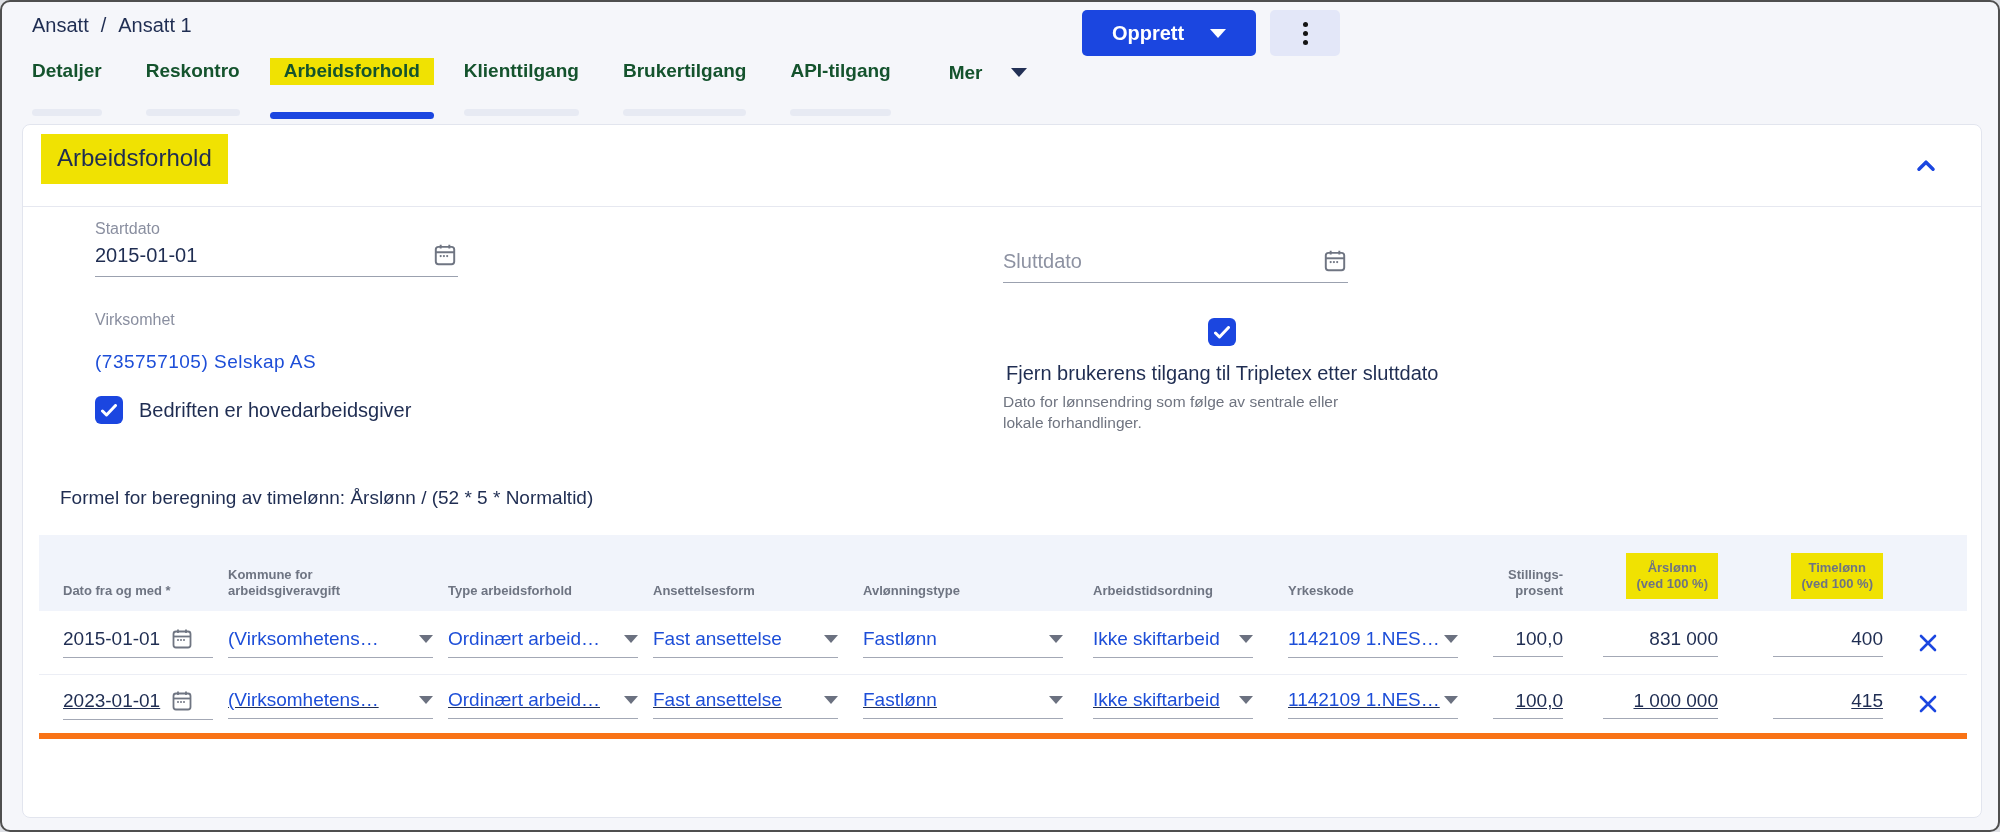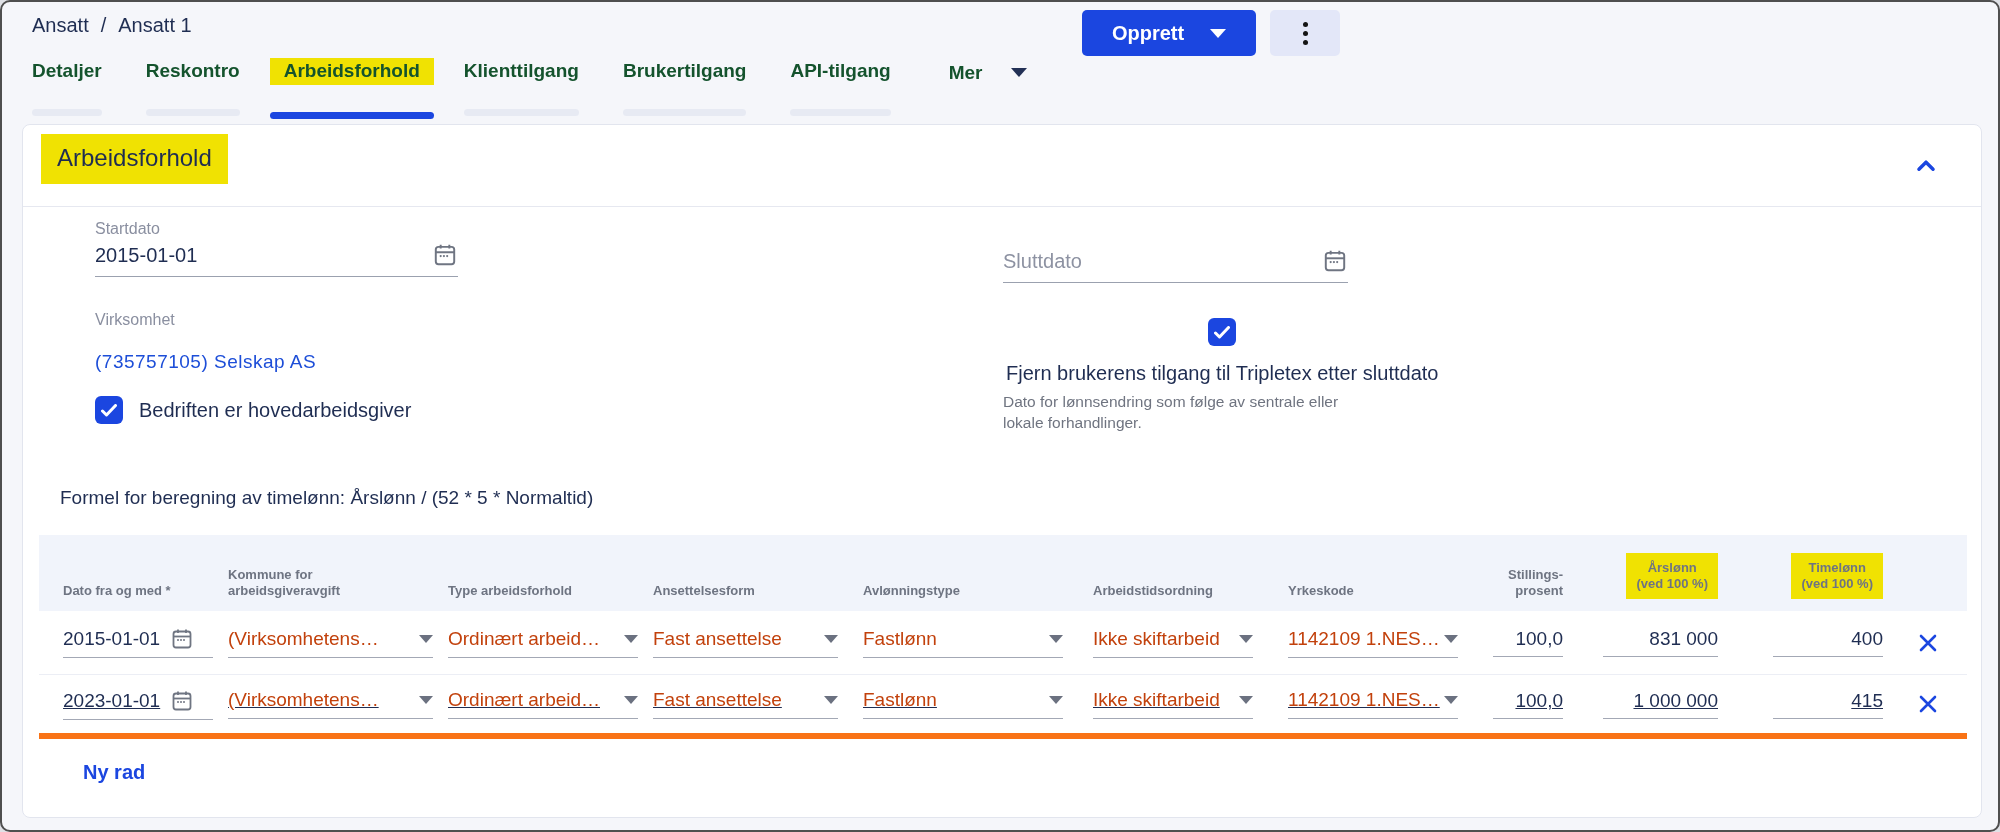--- a/index.html
+++ b/index.html
@@ -64,21 +64,21 @@
   .c5{width:200px;margin-right:30px;}
   .c6{width:160px;margin-right:35px;}
   .c7{width:170px;margin-right:35px;}
   .c8{width:70px;margin-right:40px;text-align:right;}
   .c9{width:115px;margin-right:55px;text-align:right;}
   .c10{width:110px;margin-right:20px;text-align:right;}
   .c11{width:40px;display:flex;justify-content:flex-end;}
   .hl-th{display:inline-block;background:#f0e202;padding:7px 10px;text-align:center;}
   .date-wrap{display:flex;align-items:center;gap:10px;border-bottom:1px solid #a3a8b5;padding-bottom:6px;font-size:19px;cursor:text;}
   .sel{display:flex;align-items:center;justify-content:space-between;border-bottom:1px solid #a3a8b5;padding-bottom:7px;cursor:pointer;}
-  .sel-text{font-size:19px;color:#c2410c;white-space:nowrap;overflow:hidden;}
+  .sel-text{font-size:19px;color:#1d4ed8;white-space:nowrap;overflow:hidden;}
   .num{border-bottom:1px solid #a3a8b5;padding-bottom:6px;font-size:19px;text-align:right;cursor:text;}
   .del{border:none;background:transparent;cursor:pointer;padding:4px;display:flex;}
   .nyrad{padding:22px 24px 26px;}
   .link{font-size:20px;font-weight:700;color:#1b46e0;cursor:pointer;margin-left:20px;}
   .cal{display:flex;flex:0 0 auto;}
 </style>
 </head>
 <body>
 
 <div class="frame">
@@ -364,18 +364,15 @@
           </div>
         <div class="c11">
             <button class="del">
           <svg width="22" height="22" viewBox="0 0 22 22">
             <path d="M4 4 L18 18 M18 4 L4 18" stroke="#1b46e0" stroke-width="2.6" stroke-linecap="round"></path>
           </svg>
         </button>
           </div>
       </div>
 
-      <div class="nyrad">
-        <span class="link">Ny rad</span>
-      </div>
     </div>
   </div>
 </div>
 
 </body></html>

